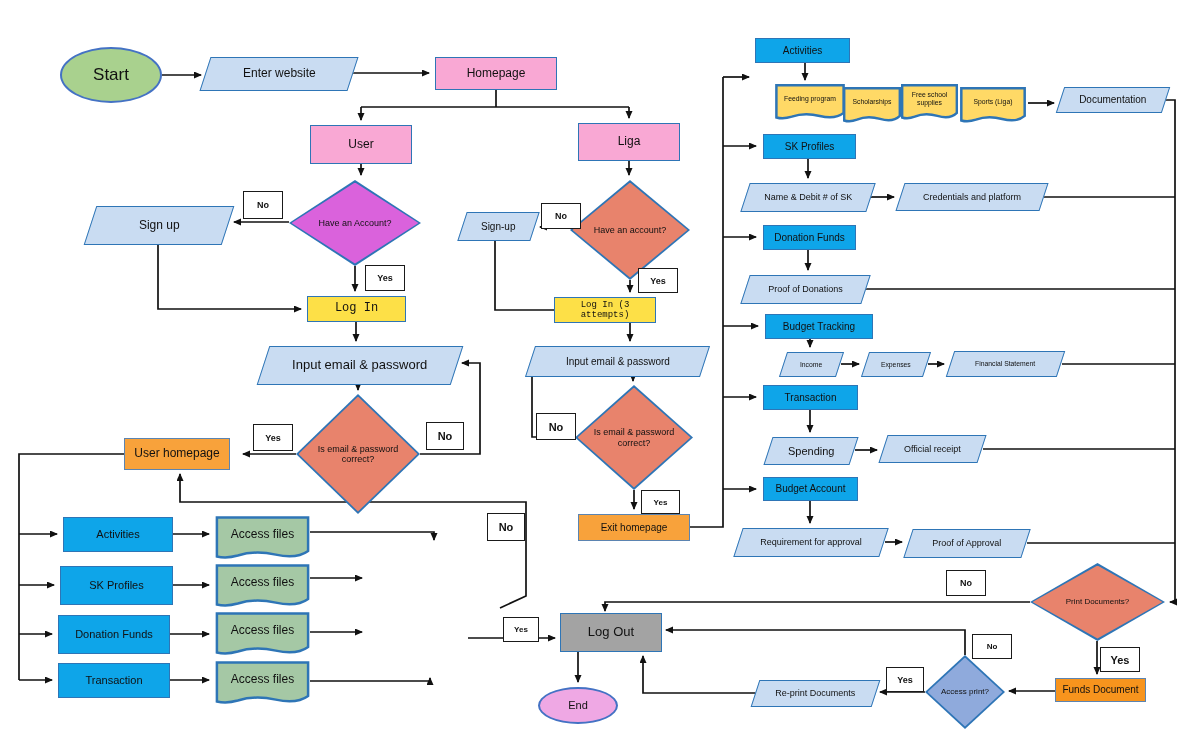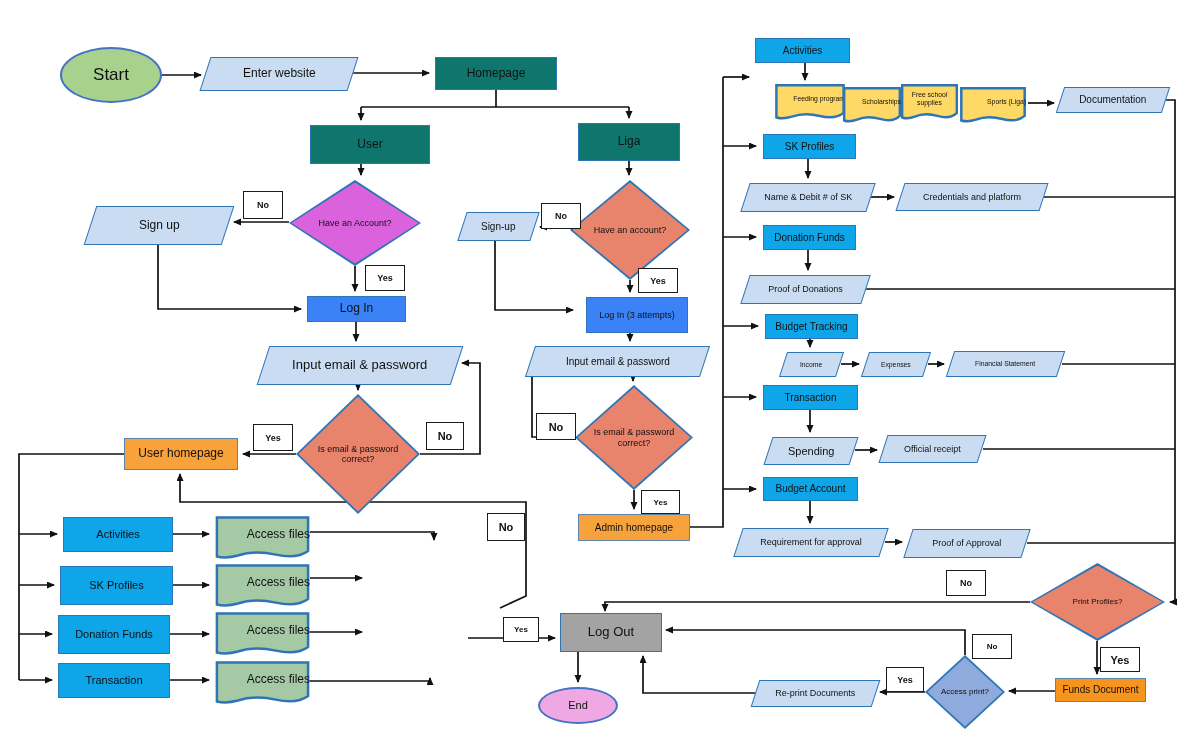--- a/index.html
+++ b/index.html
@@ -4,39 +4,39 @@
 <style>
   html,body{margin:0;padding:0;background:#ffffff;}
   .canvas{position:relative;width:1200px;height:729px;background:#fff;
           font-family:"Liberation Sans",sans-serif;color:#111;overflow:hidden;}
   .wires{position:absolute;left:0;top:0;z-index:1;}
   .node{position:absolute;z-index:2;display:flex;align-items:center;justify-content:center;
         text-align:center;box-sizing:border-box;line-height:1.12;}
   .lbl{display:block;}
   
   .rect{border:1.8px solid #2E75B6;}
-  .cyan{background:#0f766e;}
-  .red{background:#3b82f6;}
+  .cyan{background:#f9a8d4;}
+  .red{background:#fde047;font-family:Liberation Mono, monospace;}
   .orange{background:#F8A23B;border-color:#5B84B1;}
   .green{background:#0ea5e9;}
   .blue{background:#a3a3a3;border-color:#2E75B6;}
   .printorange{background:#F7941D;border-color:#5B84B1;}
   .ellipse{border-radius:50%;border:2px solid #4472C4;}
   .startgreen{background:#A9D18E;align-items:center;}
   .endpink{background:#EFA8E4;}
   .para{transform:skewX(-18deg);border:1.8px solid #2E75B6;background:#C9DCF2;}
   .para>.lbl{transform:skewX(18deg);}
   .diamond{background:transparent;border:none;}
   .diamond .db{position:absolute;inset:0;clip-path:polygon(50% 0,100% 50%,50% 100%,0 50%);background:#2E75B6;}
   .diamond .df{position:absolute;inset:2.5px;clip-path:polygon(50% 0,100% 50%,50% 100%,0 50%);}
   .df.magenta{background:#DA62DC;}
   .df.salmon{background:#E8836C;}
   .df.bluedia{background:#8FAADC;}
   .diamond .lbl{position:relative;z-index:2;width:72%;}
-  .docnode{border:none;background:transparent;justify-content:flex-end;}
+  .docnode{border:none;background:transparent;}
   .docnode svg{position:absolute;inset:0;width:100%;height:100%;z-index:1;}
   .docnode .lbl{position:relative;z-index:2;margin-bottom:8px;}
   .tag{position:absolute;z-index:3;background:#fff;border:1.7px solid #1a1a1a;
        display:flex;align-items:center;justify-content:center;font-weight:bold;font-size:9px;}
   
   .fs17{font-size:17px;} .fs13{font-size:13px;} .fs12{font-size:12px;} .fs11{font-size:11px;}
   .fs10{font-size:10px;} .fs9{font-size:9px;} .fs8{font-size:8px;} .fs7{font-size:6.8px;}
 </style>
 </head>
 <body>
@@ -132,21 +132,21 @@
     </div>
 
   <div class="node para fs12" style="left:205px;top:57px;width:148px;height:34px">
     <span class="lbl">Enter website</span>
     </div>
 
   <div class="node rect cyan fs12" style="left:435px;top:57px;width:122px;height:33px">
     <span class="lbl">Homepage</span>
     </div>
 
-  <div class="node rect cyan fs12" style="left:310px;top:125px;width:120px;height:39px">
+  <div class="node rect cyan fs12" style="left:310px;top:125px;width:102px;height:39px">
     <span class="lbl">User</span>
     </div>
 
   <div class="node rect cyan fs12" style="left:578px;top:123px;width:102px;height:38px">
     <span class="lbl">Liga</span>
     </div>
 
   <div class="node para fs12" style="left:90px;top:206px;width:138px;height:39px">
     <span class="lbl">Sign up</span>
     </div>
@@ -178,21 +178,21 @@
     <span class="lbl">Is email &amp; password correct?</span>
     </div>
 
   <div class="tag" style="left:253px;top:424px;width:38px;height:25px">
     <span class="lbl">Yes</span>
     </div>
   <div class="tag fs11" style="left:426px;top:422px;width:36px;height:26px;font-size:11px">
     <span class="lbl">No</span>
     </div>
 
-  <div class="node rect orange fs12" style="left:124px;top:438px;width:114px;height:32px">
+  <div class="node rect orange fs12" style="left:124px;top:438px;width:106px;height:32px">
     <span class="lbl">User homepage</span>
     </div>
 
   <div class="node rect green fs11" style="left:63px;top:517px;width:110px;height:35px">
     <span class="lbl">Activities</span>
     </div>
   <div class="node rect green fs11" style="left:60px;top:566px;width:113px;height:39px">
     <span class="lbl">SK Profiles</span>
     </div>
   <div class="node rect green fs11" style="left:58px;top:615px;width:112px;height:39px">
@@ -254,21 +254,21 @@
   <div class="node diamond fs9" style="left:570px;top:180px;width:120px;height:100px">
     <div class="db"></div>
     <div class="df salmon"></div>
     <span class="lbl">Have an account?</span>
     </div>
 
   <div class="tag" style="left:638px;top:268px;width:38px;height:23px">
     <span class="lbl">Yes</span>
     </div>
 
-  <div class="node rect red fs9" style="left:586px;top:297px;width:102px;height:36px">
+  <div class="node rect red fs9" style="left:554px;top:297px;width:102px;height:26px">
     <span class="lbl">Log In (3 attempts)</span>
     </div>
 
   <div class="node para fs10" style="left:530px;top:346px;width:175px;height:31px">
     <span class="lbl">Input email &amp; password</span>
     </div>
 
   <div class="tag fs11" style="left:536px;top:413px;width:38px;height:25px;font-size:11px">
     <span class="lbl">No</span>
     </div>
@@ -277,21 +277,21 @@
     <div class="db"></div>
     <div class="df salmon"></div>
     <span class="lbl">Is email &amp; password correct?</span>
     </div>
 
   <div class="tag fs8" style="left:641px;top:490px;width:37px;height:22px;font-size:8px">
     <span class="lbl">Yes</span>
     </div>
 
   <div class="node rect orange fs10" style="left:578px;top:514px;width:112px;height:27px">
-    <span class="lbl">Admin homepage</span>
+    <span class="lbl">Exit homepage</span>
     </div>
 
   <div class="node rect green fs10" style="left:755px;top:38px;width:95px;height:25px">
     <span class="lbl">Activities</span>
     </div>
 
   <div class="node docnode fs7" style="left:775px;top:84px;width:70px;height:38px">
     <svg viewBox="0 0 100 100" preserveAspectRatio="none">
       <path d="M2,3 H98 V76 Q86,94 64,84 Q42,74 24,86 Q12,93 2,88 Z" fill="#FFD966" stroke="#2E75B6" stroke-width="2.5" vector-effect="non-scaling-stroke"></path>
       </svg>
@@ -333,21 +333,21 @@
     </div>
 
   <div class="node rect green fs10" style="left:763px;top:225px;width:93px;height:25px">
     <span class="lbl">Donation Funds</span>
     </div>
 
   <div class="node para fs9" style="left:745px;top:275px;width:121px;height:29px">
     <span class="lbl">Proof of Donations</span>
     </div>
 
-  <div class="node rect green fs10" style="left:765px;top:314px;width:93px;height:25px">
+  <div class="node rect green fs10" style="left:765px;top:314px;width:108px;height:25px">
     <span class="lbl">Budget Tracking</span>
     </div>
 
   <div class="node para fs7" style="left:783px;top:352px;width:57px;height:25px">
     <span class="lbl">Income</span>
     </div>
   <div class="node para fs7" style="left:865px;top:352px;width:62px;height:25px">
     <span class="lbl">Expenses</span>
     </div>
   <div class="node para fs7" style="left:950px;top:351px;width:111px;height:26px">
@@ -372,21 +372,21 @@
   <div class="node para fs9" style="left:738px;top:528px;width:146px;height:29px">
     <span class="lbl">Requirement for approval</span>
     </div>
   <div class="node para fs9" style="left:908px;top:529px;width:118px;height:29px">
     <span class="lbl">Proof of Approval</span>
     </div>
 
   <div class="node diamond fs8" style="left:1030px;top:563px;width:135px;height:78px">
     <div class="db"></div>
     <div class="df salmon"></div>
-    <span class="lbl">Print Profiles?</span>
+    <span class="lbl">Print Documents?</span>
     </div>
 
   <div class="tag" style="left:946px;top:570px;width:38px;height:24px">
     <span class="lbl">No</span>
     </div>
   <div class="tag fs11" style="left:1100px;top:647px;width:38px;height:23px;font-size:11px">
     <span class="lbl">Yes</span>
     </div>
 
   <div class="node rect printorange fs10" style="left:1055px;top:678px;width:91px;height:24px">

